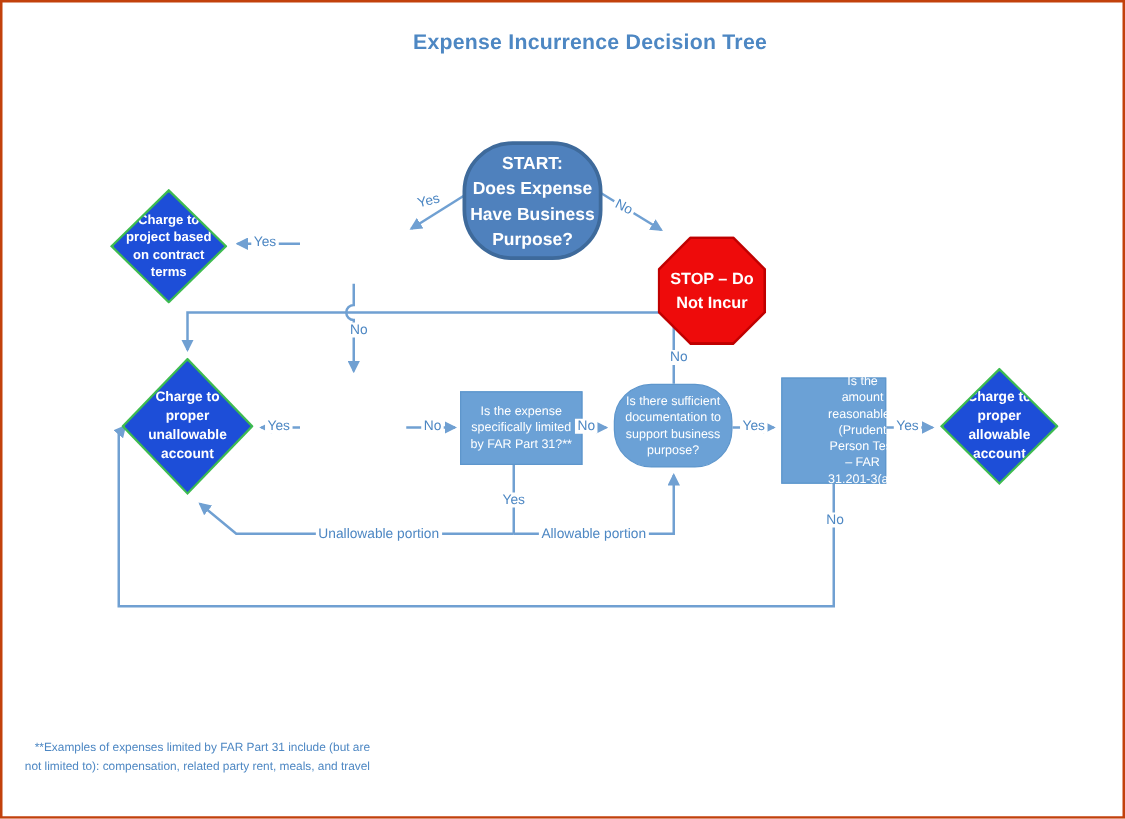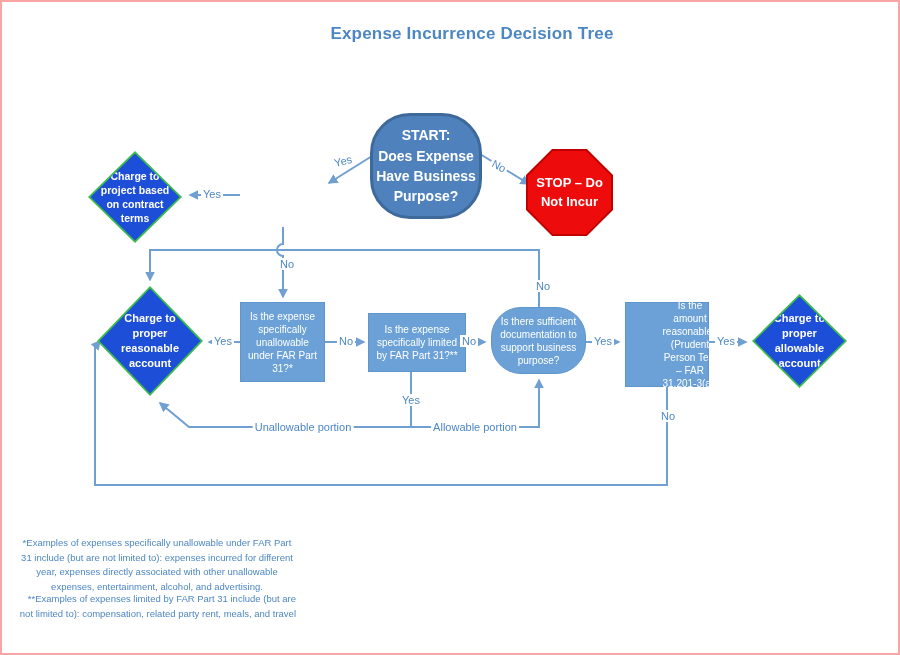--- a/index.html
+++ b/index.html
@@ -1,42 +1,42 @@
 <!DOCTYPE html>
 <html><head>
 <meta charset="utf-8">
 <style>
   html,body{margin:0;padding:0;background:#fff;font-family:"Liberation Sans",sans-serif;}
-  .canvas{position:relative;width:900px;height:655px;background:#fff;border:2px solid #fca5a5;box-sizing:border-box;overflow:hidden;}
+  .canvas{position:relative;width:900px;height:655px;background:#fff;border:2px solid #c2410c;box-sizing:border-box;overflow:hidden;}
   svg.wires{position:absolute;left:0;top:0;width:900px;height:655px;}
 
   .title{position:absolute;left:40px;width:860px;top:22px;text-align:center;
          font-size:17px;font-weight:bold;color:#4d87c3;letter-spacing:.2px;}
 
   
   .node{position:absolute;display:flex;align-items:center;justify-content:center;
         text-align:center;color:#fff;box-sizing:border-box;}
   .qbox{background:#6ba1d6;border:1px solid #5e96cc;font-size:10px;line-height:1.3;padding:2px;}
   .start{background:#4f81bd;border:3px solid #3e6a9b;border-radius:40px;
          font-size:14px;font-weight:bold;line-height:1.45;white-space:pre-line;}
   .octo,.octo-in{clip-path:polygon(30% 0,70% 0,100% 30%,100% 70%,70% 100%,30% 100%,0 70%,0 30%);}
-  .octo{background:#c00000;}
+  .octo{background:#c00000;margin-top:40px;}
   .octo-in{position:absolute;inset:2px;background:#ee0b0b;display:flex;align-items:center;justify-content:center;
            font-size:13px;font-weight:bold;line-height:1.4;white-space:pre-line;}
   .dia,.dia-in{clip-path:polygon(50% 0,100% 50%,50% 100%,0 50%);}
   .dia{background:#3dbb50;}
   .dia-in{position:absolute;inset:2.5px;background:#1d4ed8;display:flex;align-items:center;justify-content:center;
           font-size:11px;font-weight:bold;line-height:1.35;}
   .dia-in span{display:block;width:86%;}
 
   
   .n-d1   {left:86px;  top:149px; width:94px;  height:92px;}
   .n-d1 .dia-in{font-size:10.5px;}
   .n-box1 {left:238px; top:161px; width:86px;  height:64px;}
-  .n-start{left:368px; top:111px; width:112px; height:106px;}
+  .n-start{left:368px; top:111px; width:112px; height:95px;}
   .n-stop {left:524px; top:147px; width:87px;  height:87px;}
   .n-d2   {left:95px;  top:284px; width:106px; height:110px;}
   .n-box2 {left:238px; top:300px; width:85px;  height:80px;}
   .n-box3 {left:366px; top:311px; width:98px;  height:59px;justify-content:flex-end;}
   .n-box4 {left:489px; top:305px; width:95px;  height:67px;border-radius:30px;}
   .n-box5 {left:623px; top:300px; width:84px;  height:85px;padding-left:48px;}
   .n-d3   {left:750px; top:292px; width:95px;  height:94px;}
 
   
   .elabel{position:absolute;transform:translate(-50%,-50%);background:#fff;color:#4d87c3;
@@ -107,27 +107,24 @@
 Purpose?</span>
   </div>
 
   <div class="node octo n-stop">
     <div class="octo-in"><span>STOP – Do
 Not Incur</span></div>
   </div>
 
   <div class="node dia n-d2">
     <div class="dia-in">
-        <span>Charge to proper reasonable account</span>
+        <span>Charge to proper unallowable account</span>
       </div>
   </div>
 
-  <div class="node qbox n-box2">
-    <span>Is the expense specifically unallowable under FAR Part 31?*</span>
-  </div>
 
   <div class="node qbox n-box3">
     <span>Is the expense specifically limited by FAR Part 31?**</span>
   </div>
 
   <div class="node qbox n-box4">
     <span>Is there sufficient documentation to support business purpose?</span>
   </div>
 
   <div class="node qbox n-box5">
@@ -148,16 +145,15 @@
   <div class="elabel lb-unallow-yes">Yes</div>
   <div class="elabel lb-unallow-no">No</div>
   <div class="elabel lb-limited-no">No</div>
   <div class="elabel lb-doc-yes">Yes</div>
   <div class="elabel lb-reason-yes">Yes</div>
   <div class="elabel lb-limited-yes">Yes</div>
   <div class="elabel lb-unallow-portion">Unallowable portion</div>
   <div class="elabel lb-allow-portion">Allowable portion</div>
   <div class="elabel lb-reason-no">No</div>
 
-  <div class="footnote fn1">*Examples of expenses specifically unallowable under FAR Part 31 include (but are not limited to): expenses incurred for different year, expenses directly associated with other unallowable expenses, entertainment, alcohol, and advertising.</div>
   <div class="footnote fn2">**Examples of expenses limited by FAR Part 31 include (but are not limited to): compensation, related party rent, meals, and travel</div>
 
 </div>
 
 </body></html>

